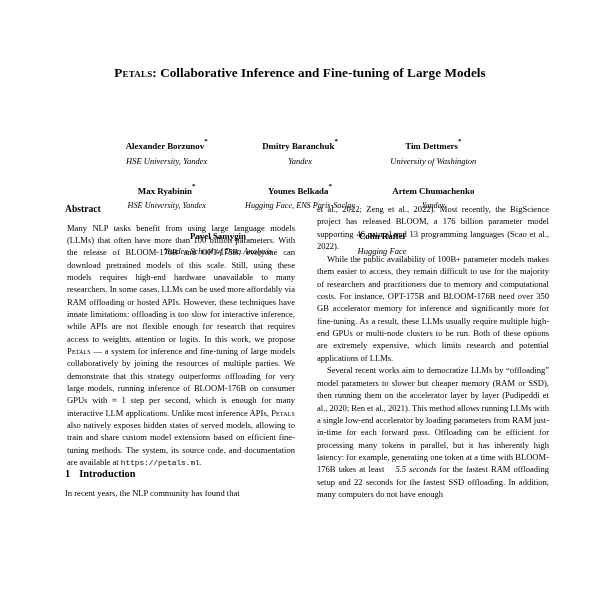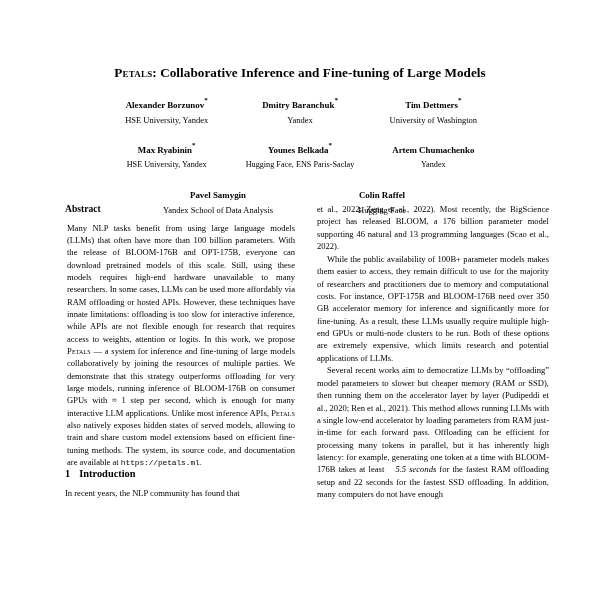--- a/index.html
+++ b/index.html
@@ -44,21 +44,21 @@
   .authors {
     margin-top: 13px;
     padding: 0 45px;
   }
   .author-row {
     display: flex;
     justify-content: center;
     align-items: flex-start;
     margin-bottom: 13px;
   }
-  .author-row.row-1 .author { width: 33.33%; }
+  .author-row.row-1 .author { width: 33.33%; margin-top: 41px; }
   .author-row.row-2 .author { width: 33.33%; }
   .author-row.row-3 .author { width: 41%; }
   .author {
     text-align: center;
     line-height: 1.25;
   }
   .author-name {
     font-size: 8.9px;
     font-weight: bold;
     display: inline-block;
@@ -66,20 +66,21 @@
   .author-star {
     font-size: 7px;
     vertical-align: super;
     font-weight: bold;
   }
   .author-affil {
     font-size: 8.5px;
     display: block;
     margin-top: 1.5px;
     white-space: nowrap;
+    font-style: italic;
   }
   .author-row.row-2 .author-affil { font-size: 8.2px; }
 
   
   .columns {
     position: absolute;
     top: 203px;
     left: 0;
     width: 600px;
     height: 397px;

